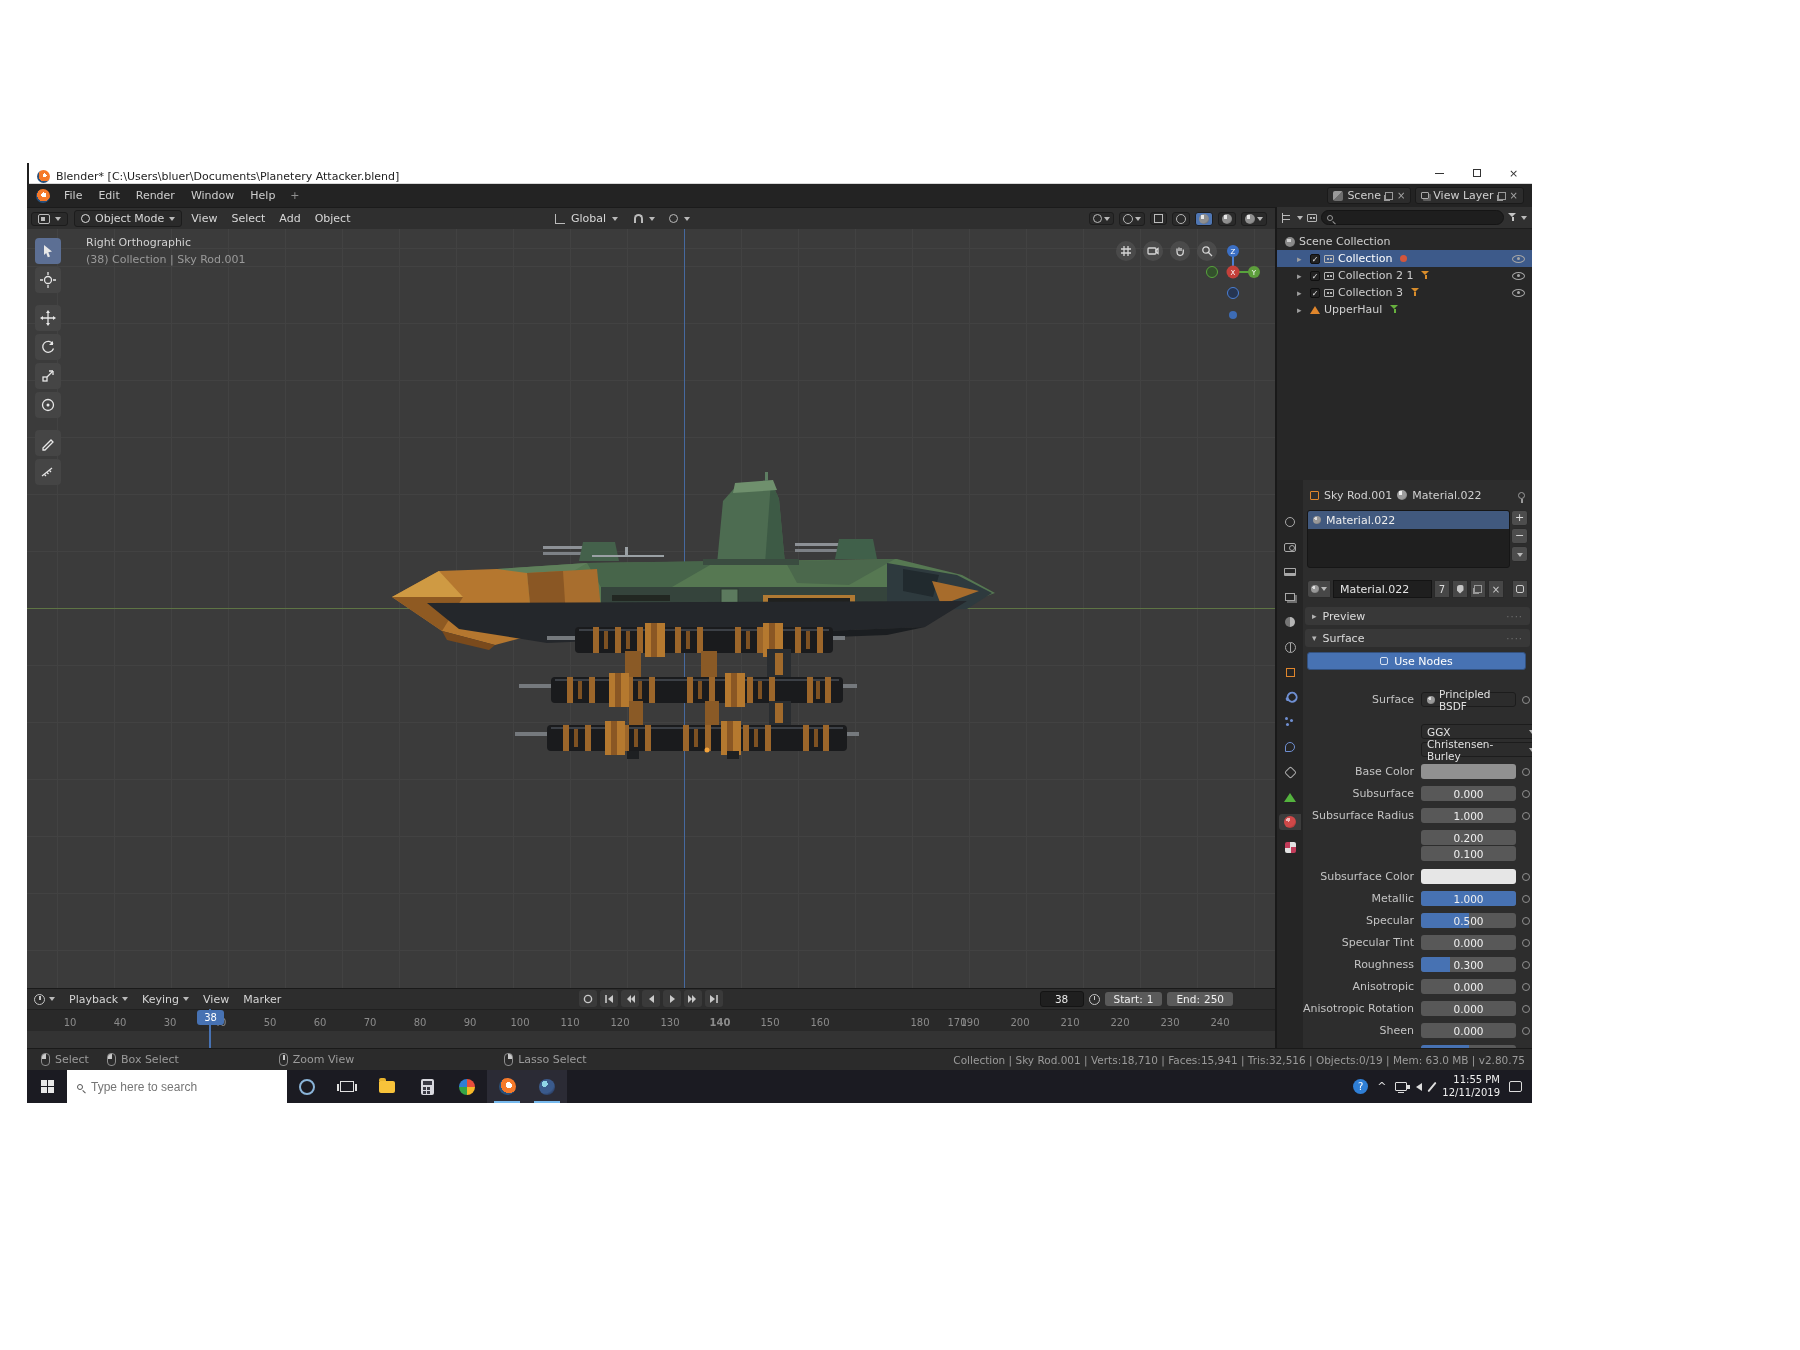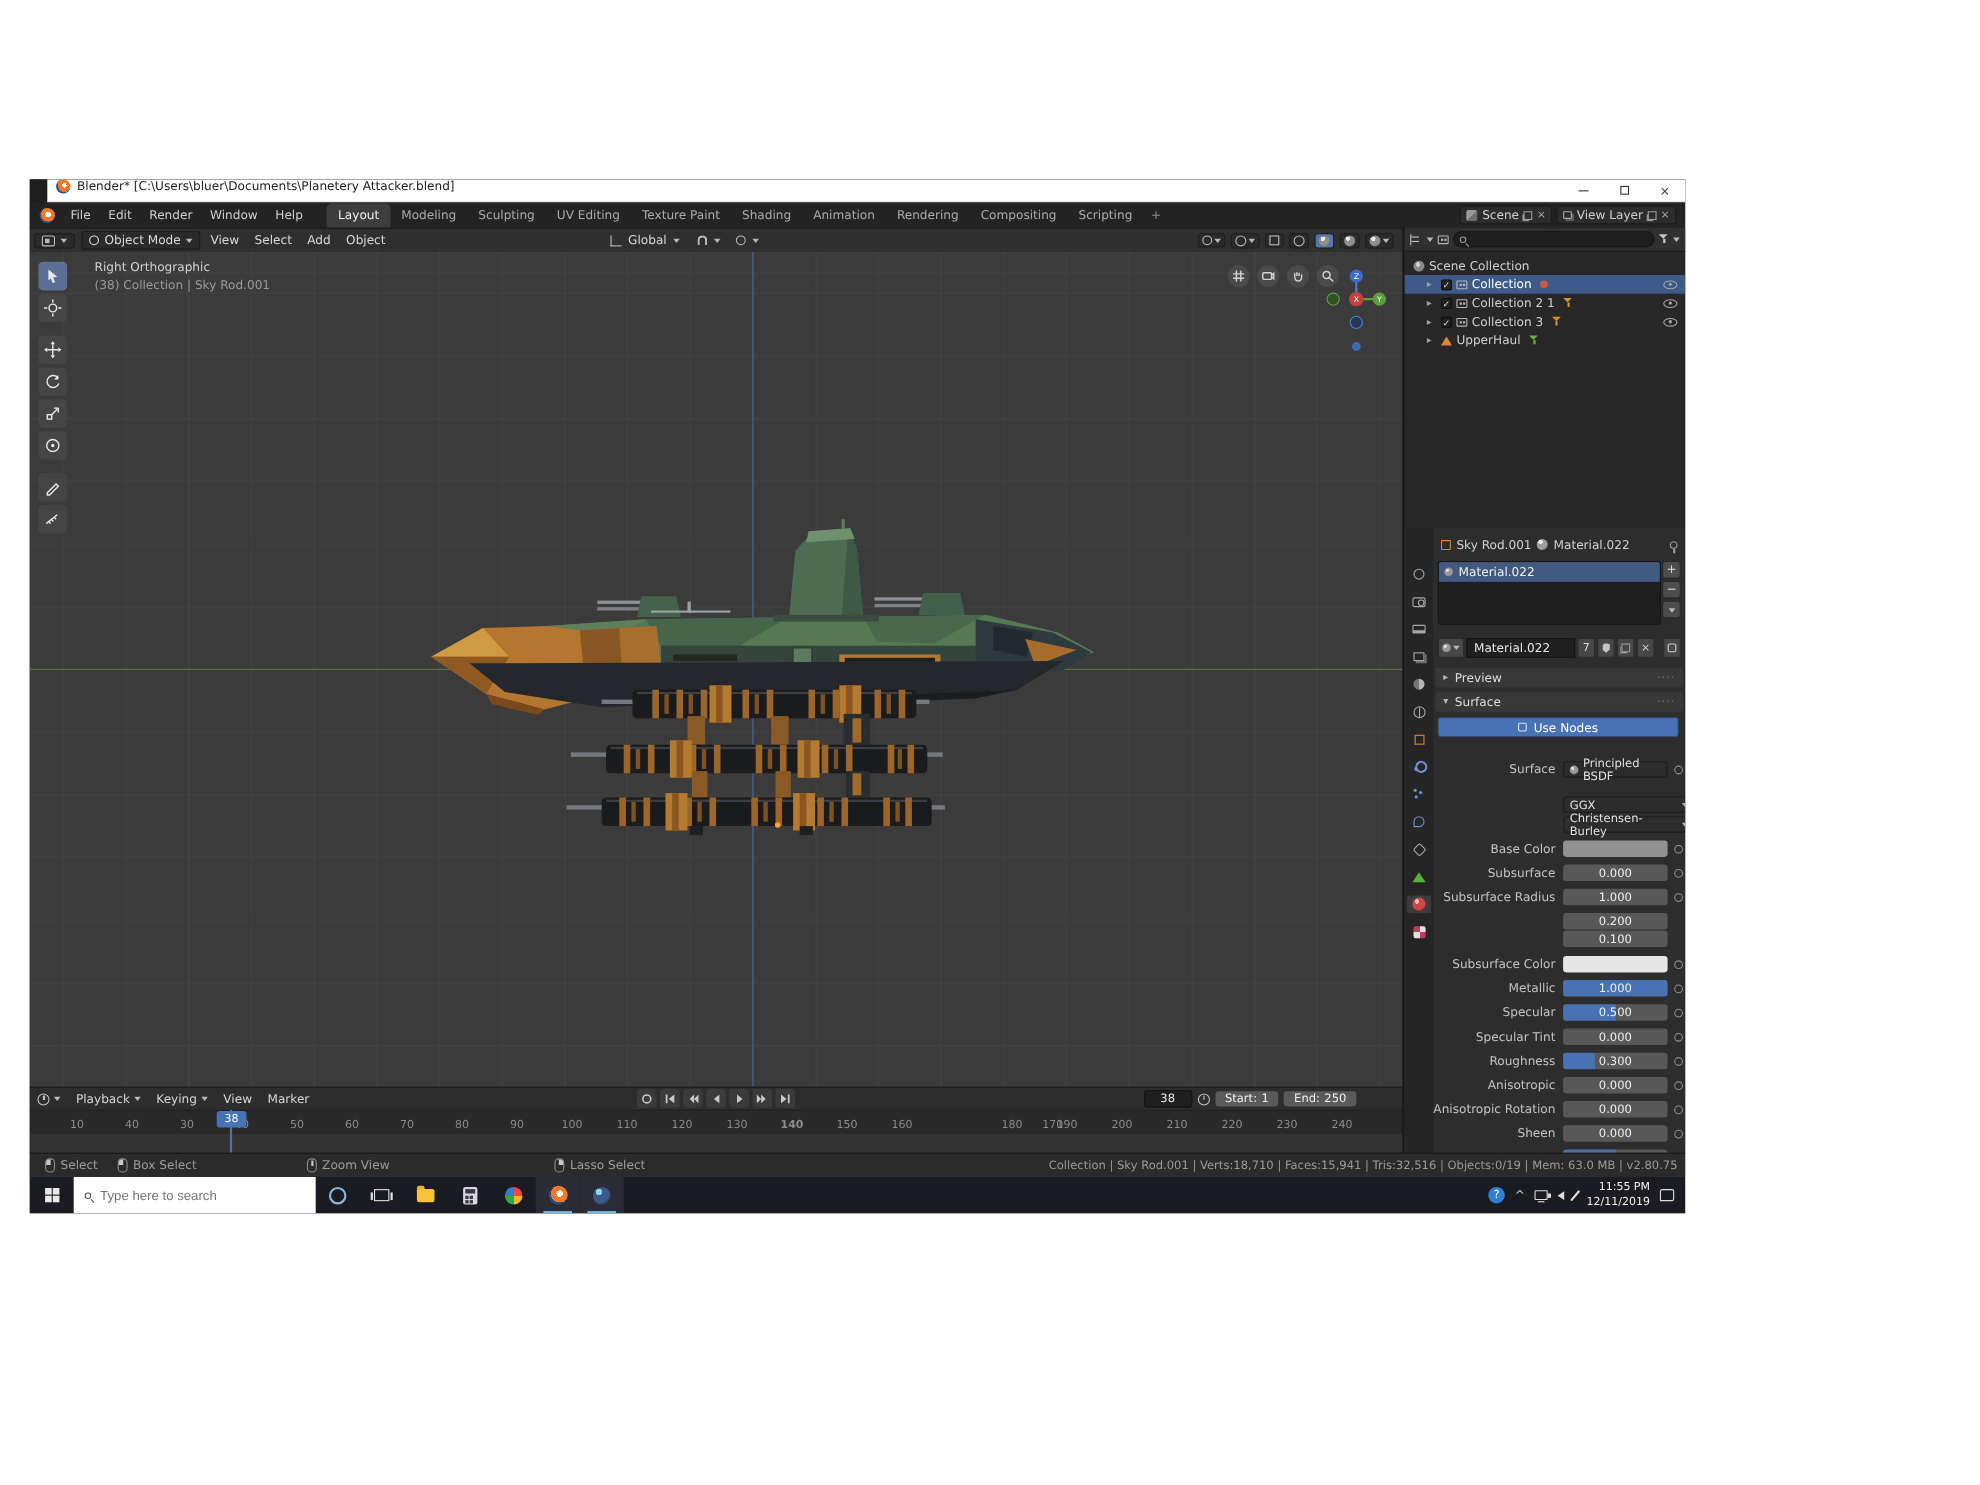--- a/index.html
+++ b/index.html
@@ -2,21 +2,21 @@
 <html><head>
 <meta charset="utf-8">
 <style>
   * { box-sizing: border-box; margin: 0; padding: 0; }
   html,body { width:1800px; height:1350px; background:#ffffff; overflow:hidden;
     font-family:"DejaVu Sans","Liberation Sans",sans-serif; }
   .abs { position:absolute; }
   .screen { position:absolute; left:27px; top:163px; width:1505px; height:940px; background:#1d1d1d; overflow:hidden; }
 
   
-  .titlebar { position:absolute; top:0; left:16px; right:0; height:21px; background:#ffffff; display:flex; align-items:flex-start; border-bottom:1px solid #d8d8d8; }
+  .titlebar { position:absolute; top:0; left:2px; right:0; height:21px; background:#ffffff; display:flex; align-items:flex-end; border-bottom:1px solid #d8d8d8; }
   .blogo { width:13px; height:13px; border-radius:50%; margin:0 6px 0 8px;
     background:radial-gradient(circle at 58% 42%, #ffffff 0 2px, #f5792a 2px 6px, #29507a 6px); }
   .titletext { font-size:11px; color:#222; }
   .wbtns { margin-left:auto; display:flex; height:100%; }
   .wbtn { width:37px; display:flex; align-items:center; justify-content:center; font-size:11px; color:#333; }
   .minbar { width:9px; height:1px; background:#333; }
   .maxbox { width:8px; height:8px; border:1px solid #333; }
 
   
   .menubar { position:absolute; top:21px; left:0; right:0; height:23px; background:#232323; display:flex; align-items:center; color:#cfcfcf; font-size:11px; }
@@ -246,33 +246,20 @@
     <div class="menubar">
       <span class="bmark"></span>
       <div style="display:flex">
 
       <span class="menu-item">File</span>
           <span class="menu-item">Edit</span>
           <span class="menu-item">Render</span>
           <span class="menu-item">Window</span>
           <span class="menu-item">Help</span>
         </div>
-      <div class="tabs">
-
-      <span class="wtab active">Layout</span>
-          <span class="wtab">Modeling</span>
-          <span class="wtab">Sculpting</span>
-          <span class="wtab">UV Editing</span>
-          <span class="wtab">Texture Paint</span>
-          <span class="wtab">Shading</span>
-          <span class="wtab">Animation</span>
-          <span class="wtab">Rendering</span>
-          <span class="wtab">Compositing</span>
-          <span class="wtab">Scripting</span>
-        </div>
       <span class="wtab plus">+</span>
       <div class="topright">
         <div class="scenebox">
           <span class="mini-ic scene-ic"></span>
           <span>Scene</span>
           <span class="copy-ic"></span>
           <span class="xsm">×</span>
         </div>
         <div class="scenebox">
           <span class="mini-ic layer-ic"></span>

